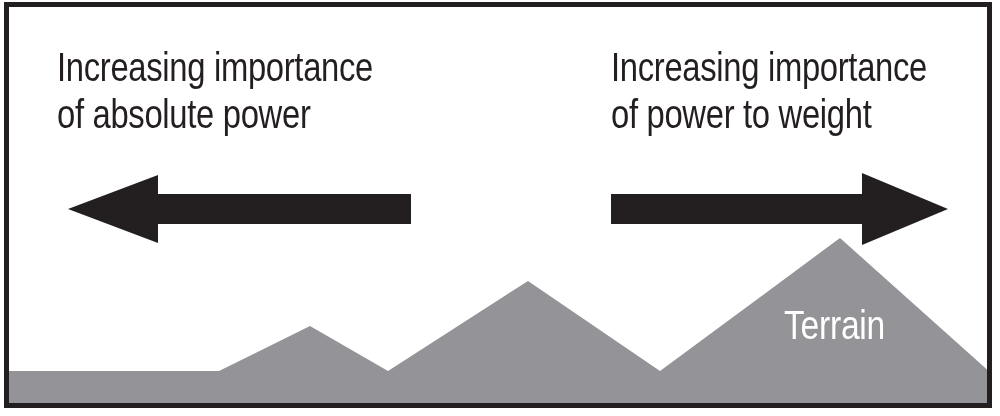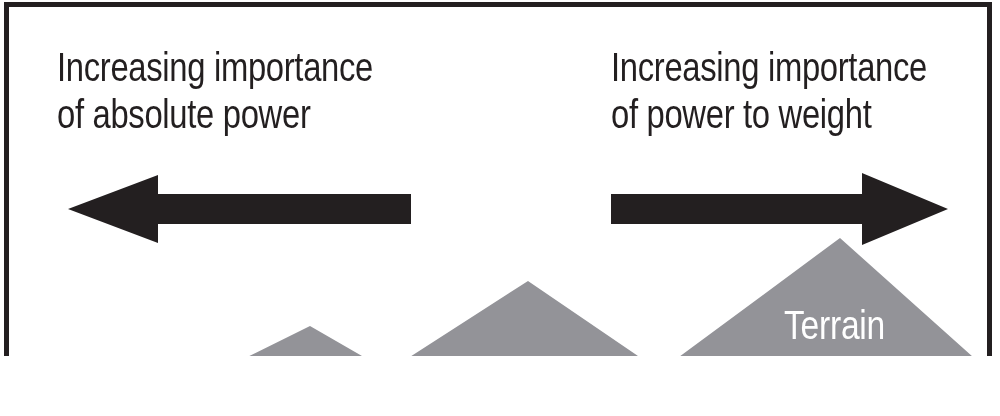--- a/index.html
+++ b/index.html
@@ -3,21 +3,21 @@
 <meta charset="utf-8">
 <style>
   html, body {
     margin: 0;
     padding: 0;
     background: #ffffff;
   }
   #figure {
     position: relative;
     width: 1000px;
-    height: 356px;
+    height: 416px;
     background: #ffffff;
     overflow: hidden;
     font-family: "Liberation Sans", sans-serif;
   }
   
   #frame {
     position: absolute;
     left: 4px;
     top: 2px;
     width: 988px;

